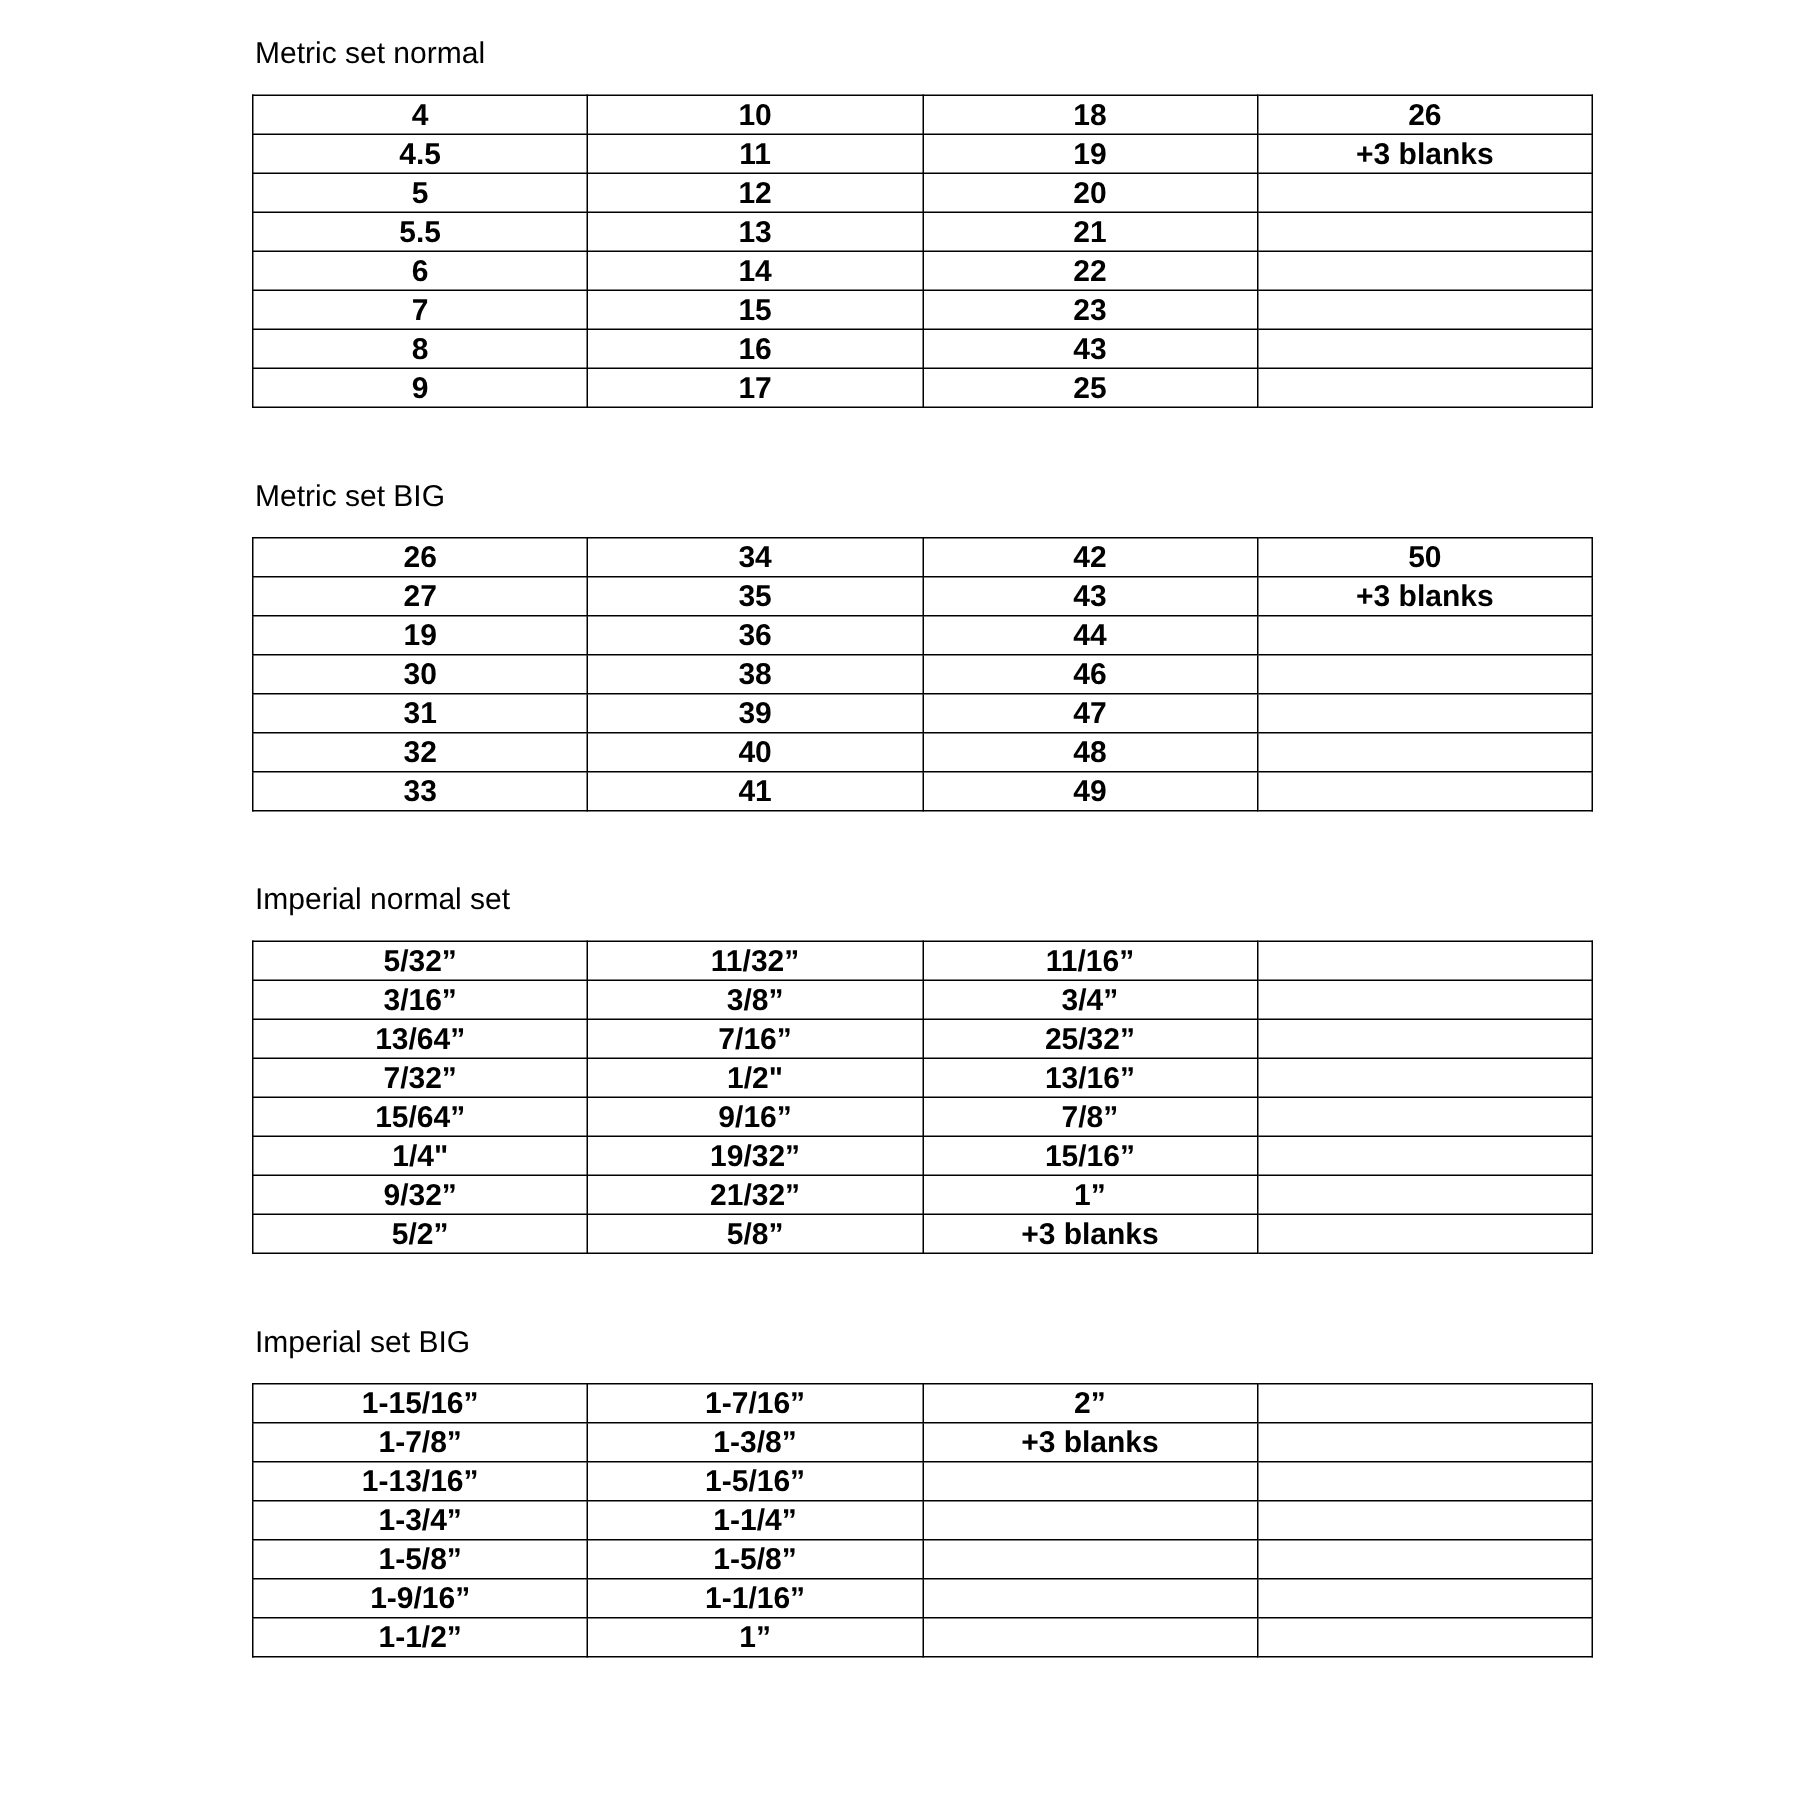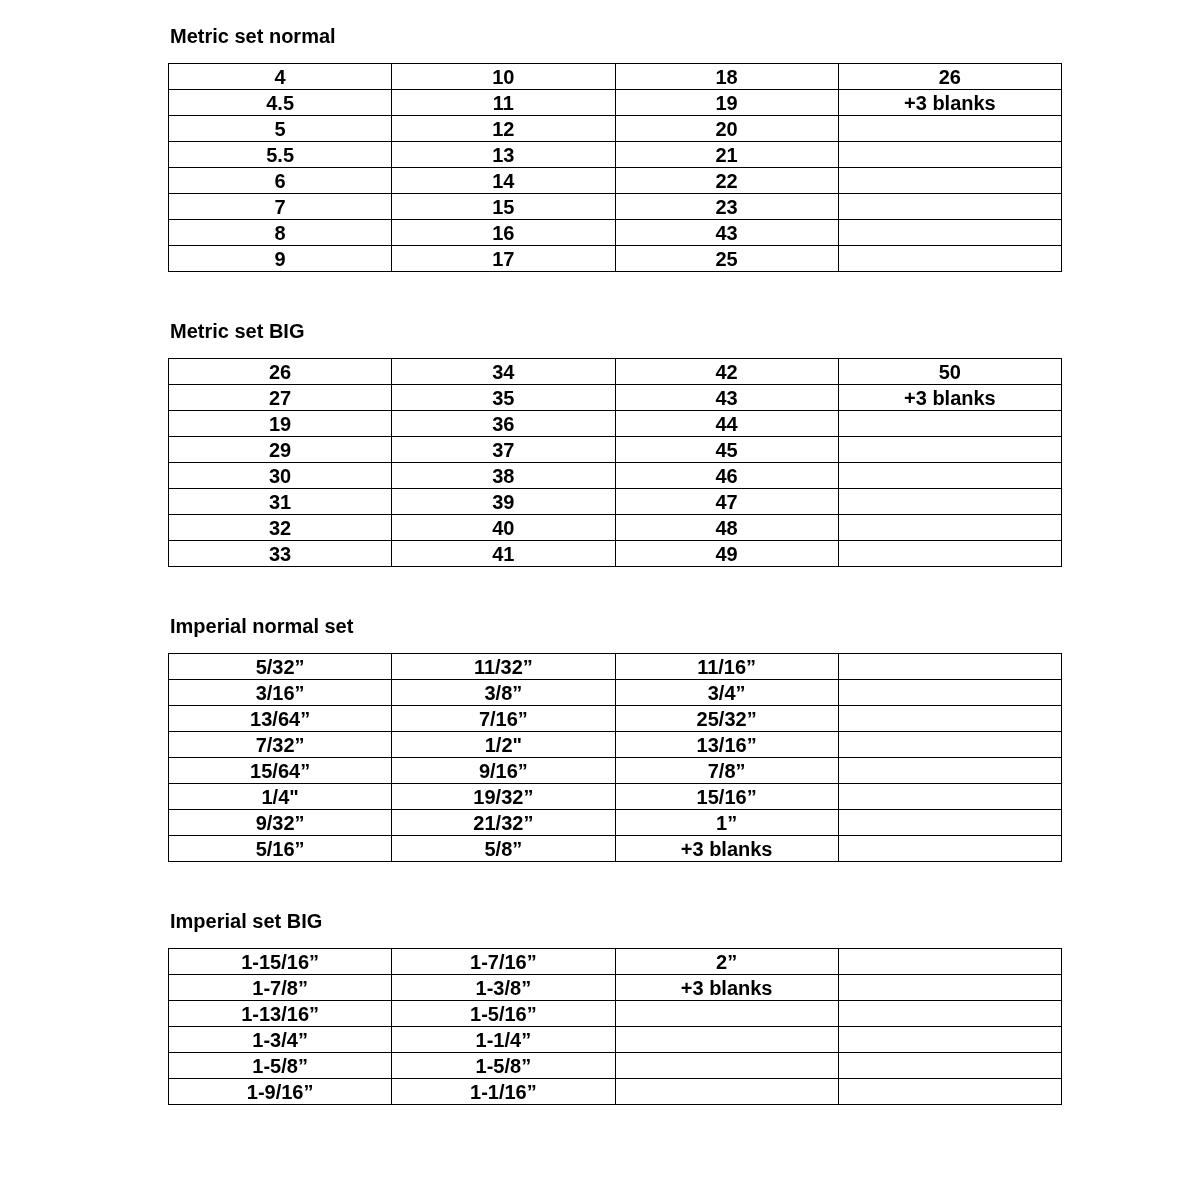--- a/index.html
+++ b/index.html
@@ -18,21 +18,21 @@
     padding: 26px 0 0 168px;
     box-sizing: border-box;
   }
   .set-section {
     margin: 0 0 49px 0;
   }
   .set-title {
     margin: 0 0 0 2px;
     font-size: 20px;
     line-height: 20px;
-    font-weight: 700;
+    font-weight: 400;
     color: #000000;
   }
   table.size-table {
     border-collapse: collapse;
     table-layout: fixed;
     width: 894px;
     margin-top: 17px;
   }
   table.size-table td {
     width: 25%;
@@ -125,26 +125,20 @@
             <td>43</td>
             <td>+3 blanks</td>
           </tr>
           <tr>
             <td>19</td>
             <td>36</td>
             <td>44</td>
             <td></td>
           </tr>
           <tr>
-            <td>29</td>
-            <td>37</td>
-            <td>45</td>
-            <td></td>
-          </tr>
-          <tr>
             <td>30</td>
             <td>38</td>
             <td>46</td>
             <td></td>
           </tr>
           <tr>
             <td>31</td>
             <td>39</td>
             <td>47</td>
             <td></td>
@@ -205,21 +199,21 @@
             <td>15/16”</td>
             <td></td>
           </tr>
           <tr>
             <td>9/32”</td>
             <td>21/32”</td>
             <td>1”</td>
             <td></td>
           </tr>
           <tr>
-            <td>5/16”</td>
+            <td>5/2”</td>
             <td>5/8”</td>
             <td>+3 blanks</td>
             <td></td>
           </tr>
         </tbody>
     </table>
   </section>
 
   <section class="set-section">
     <h2 class="set-title">Imperial set BIG</h2>
@@ -254,16 +248,22 @@
             <td>1-5/8”</td>
             <td></td>
             <td></td>
           </tr>
           <tr>
             <td>1-9/16”</td>
             <td>1-1/16”</td>
             <td></td>
             <td></td>
           </tr>
+          <tr>
+            <td>1-1/2”</td>
+            <td>1”</td>
+            <td></td>
+            <td></td>
+          </tr>
         </tbody>
     </table>
   </section>
 </div>
 
 </body></html>

